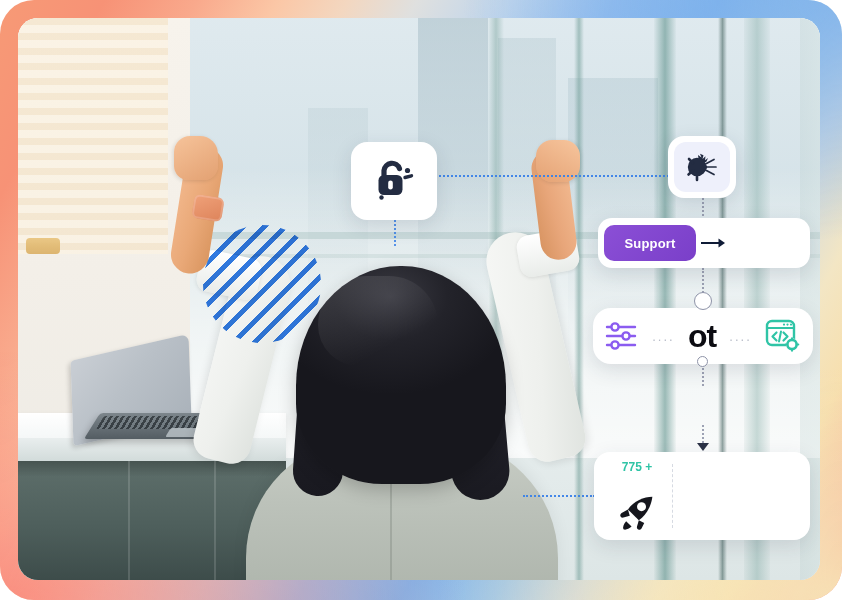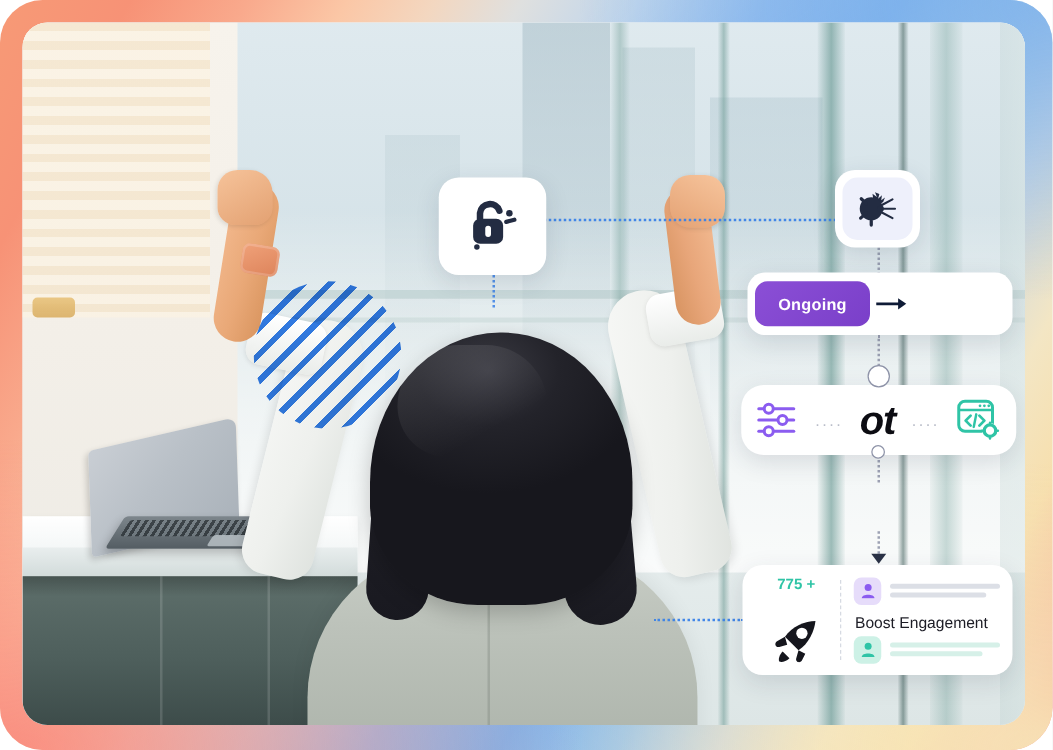--- a/index.html
+++ b/index.html
@@ -284,21 +284,21 @@
     height:36px;border-radius:10px;display:flex;align-items:center;justify-content:center;
     color:#fff;font-size:13px;font-weight:600;letter-spacing:.2px;
   }
   #pill-upgrade{width:92px;background:linear-gradient(135deg,#8b4fd6,#7a3fc9);}
   #pill-migrate{width:92px;background:linear-gradient(135deg,#3ecfb0,#2fc4a6);}
   .flow-arrow{width:28px;height:36px;display:flex;align-items:center;justify-content:center;}
 
   
   #ot-card{left:575px;top:290px;width:220px;height:56px;border-radius:18px;
     display:flex;align-items:center;justify-content:space-between;padding:0 12px;box-sizing:border-box;}
-  #ot-text{font-size:32px;font-weight:700;color:#0c0c12;letter-spacing:-1px;line-height:1;font-style:italic;}
+  #ot-text{font-size:32px;font-weight:700;color:#0c0c12;letter-spacing:-1px;line-height:1;}
   .ot-dots{color:#b9bdc9;font-size:13px;letter-spacing:2px;}
 
   
   #support-card{left:603px;top:365px;width:160px;height:42px;border-radius:21px;
     display:flex;flex-direction:column;align-items:center;justify-content:center;}
   #support-card span{font-size:11px;color:#2a2a33;line-height:1.25;}
 
   
   #engage-card{left:576px;top:434px;width:216px;height:88px;border-radius:16px;
     display:flex;box-sizing:border-box;padding:8px 10px;}
@@ -419,21 +419,21 @@
           <circle cx="12" cy="15" r="9.2" fill="#232c42"></circle>
           <path d="M4 7 L8 11 M3.5 22.5 L8 18.5 M12 24.5 L12 28" stroke="#232c42" stroke-width="2.6" stroke-linecap="round"></path>
           <circle cx="19.5" cy="15" r="2.6" fill="#232c42"></circle>
           <path d="M21 15 L31 15 M20.5 12 L29 7.5 M20.5 18 L29 22.5" stroke="#232c42" stroke-width="1.7" stroke-linecap="round" fill="none"></path>
         </svg>
       </div>
     </div>
 
     <div class="ov card" id="flow-card">
       <div class="pill" id="pill-upgrade">
-        <span>Ongoing</span>
+        <span>Support</span>
       </div>
       <div class="flow-arrow">
         <svg width="26" height="12" viewBox="0 0 26 12">
           <path d="M0 6 H20" stroke="#0f1b36" stroke-width="2.2" stroke-linecap="round"></path>
           <path d="M17.5 1.5 L24 6 L17.5 10.5 Z" fill="#0f1b36"></path>
         </svg>
       </div>
     </div>
 
     <div class="ov card" id="ot-card">
@@ -476,43 +476,16 @@
         <div id="eng-count">775 +</div>
         <svg width="44" height="42" viewBox="0 0 44 42">
           <path d="M39 3 C30 3 18 8 12 17 L24 29 C33 23 38 12 39 3 Z" fill="#15161d"></path>
           <circle cx="27" cy="14" r="5" fill="#fff"></circle>
           <path d="M12 17 L5 21 C2 23 4 27 7 26 L14 24 Z" fill="#15161d"></path>
           <path d="M24 29 L22 36 C21 39 25 41 27 38 L30 32 Z" fill="#15161d"></path>
           <path d="M10 30 C7 33 6 37 7 39 C9 40 13 39 16 36 Z" fill="#15161d"></path>
         </svg>
       </div>
       <div class="eng-div"></div>
-      <div class="eng-right">
-        <div class="eng-row">
-          <div class="avatar av-purple">
-            <svg width="13" height="13" viewBox="0 0 13 13">
-              <circle cx="6.5" cy="4" r="2.8" fill="#8b5cf0"></circle>
-              <path d="M1.4 12.5 C1.4 8.8 11.6 8.8 11.6 12.5 Z" fill="#8b5cf0"></path>
-            </svg>
-          </div>
-          <div class="skel">
-            <div class="bar bar-grey" style="width:100%;"></div>
-            <div class="bar bar-grey" style="width:88%;"></div>
-          </div>
-        </div>
-        <div class="eng-row" style="margin-top:22px;">
-          <div class="avatar av-teal">
-            <svg width="13" height="13" viewBox="0 0 13 13">
-              <circle cx="6.5" cy="4" r="2.8" fill="#2fc4a6"></circle>
-              <path d="M1.4 12.5 C1.4 8.8 11.6 8.8 11.6 12.5 Z" fill="#2fc4a6"></path>
-            </svg>
-          </div>
-          <div class="skel">
-            <div class="bar bar-teal" style="width:100%;"></div>
-            <div class="bar bar-teal" style="width:84%;"></div>
-          </div>
-        </div>
-        <div id="eng-label">Boost Engagement</div>
-      </div>
     </div>
 
   </div>
 </div>
 
 </body></html>

